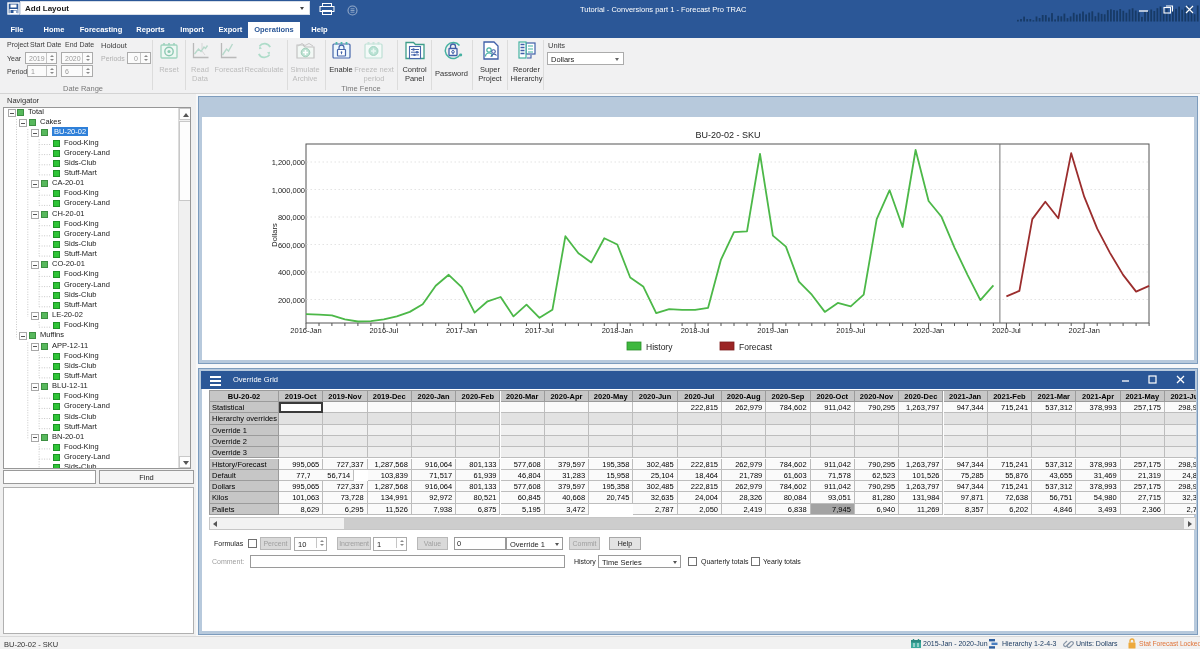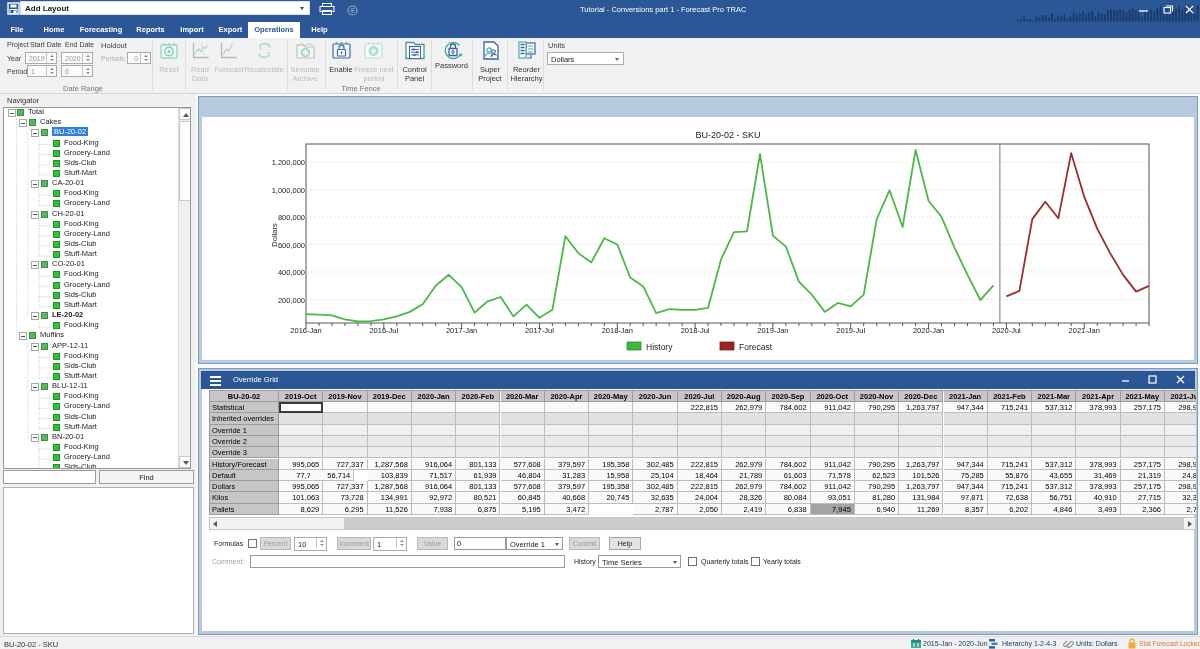--- a/index.html
+++ b/index.html
@@ -264,21 +264,21 @@
   </svg>
   <div class="btext" style="left:399px;top:28px;width:31px">Control<br>Panel</div>
 
   <svg class="abs" style="left:443px;top:3px" width="20" height="19" viewBox="0 0 20 19">
     <path d="M16.5 4.5 A8 8 0 1 0 17.5 13" stroke="#45b1a1" stroke-width="1.5" fill="none"></path>
     <circle cx="17.8" cy="14" r="1.4" fill="#45b1a1"></circle>
     <rect x="6" y="7.5" width="8" height="7" rx="0.5" fill="#fff" stroke="#3f5fa8" stroke-width="1.3"></rect>
     <path d="M7.5 7.5 v-2 a2.5 2.5 0 0 1 5 0 v2" fill="none" stroke="#3f5fa8" stroke-width="1.3"></path>
     <path d="M10 9.5 a1.3 1.3 0 0 1 0 2.6 a1.3 1.3 0 0 1 0 -2.6 M10 11.5 v1.8" stroke="#3f5fa8" stroke-width="1" fill="none"></path>
   </svg>
-  <div class="btext" style="left:433px;top:24px;width:37px">Password</div>
+  <div class="btext" style="left:433px;top:32px;width:37px">Password</div>
 
   <svg class="abs" style="left:482px;top:3px" width="18" height="19" viewBox="0 0 18 19">
     <path d="M2 1 h10 l4 4 v13 H2 z" fill="#fff" stroke="#3f5fa8" stroke-width="1.3"></path>
     <circle cx="7" cy="9" r="2.2" fill="none" stroke="#45b1a1" stroke-width="1.2"></circle>
     <path d="M3.5 15.5 a3.5 3.5 0 0 1 7 0" fill="none" stroke="#45b1a1" stroke-width="1.2"></path>
     <circle cx="11.5" cy="10.5" r="1.8" fill="none" stroke="#3f5fa8" stroke-width="1.1"></circle>
     <path d="M9 16 a3 3 0 0 1 5.5-1.5" fill="none" stroke="#3f5fa8" stroke-width="1.1"></path>
   </svg>
   <div class="btext" style="left:475px;top:28px;width:30px">Super<br>Project</div>
 
@@ -421,21 +421,21 @@
         <span class="tico" style="left:49px;top:0px;"></span>
         <span style="position:absolute;left:60px;top:-2px;">Sids-Club</span>
       </div>
 <div class="trow" style="left:0;top:193.8px;width:174px;">
         <span class="tico" style="left:49px;top:0px;"></span>
         <span style="position:absolute;left:60px;top:-2px;">Stuff-Mart</span>
       </div>
 <div class="trow" style="left:0;top:204.0px;width:174px;">
         <span class="texp" style="left:27px;top:0px;"></span>
         <span class="tico grp" style="left:37px;top:0px;"></span>
-        <span style="position:absolute;left:48px;top:-2px;font-weight:bold;">LE-20-02</span>
+        <span style="position:absolute;left:48px;top:-2px;">LE-20-02</span>
       </div>
 <div class="trow" style="left:0;top:214.2px;width:174px;">
         <span class="tico" style="left:49px;top:0px;"></span>
         <span style="position:absolute;left:60px;top:-2px;">Food-King</span>
       </div>
 <div class="trow" style="left:0;top:224.3px;width:174px;">
         <span class="texp" style="left:15px;top:0px;"></span>
         <span class="tico grp" style="left:25px;top:0px;"></span>
         <span style="position:absolute;left:36px;top:-2px;">Muffins</span>
       </div>
@@ -609,21 +609,21 @@
 <div class="gc gd" style="left:556.3px;top:11.0px;width:44.3px;height:11.3px;line-height:11.3px;background:#fafafa;">784,602</div>
 <div class="gc gd" style="left:600.6px;top:11.0px;width:44.3px;height:11.3px;line-height:11.3px;background:#fafafa;">911,042</div>
 <div class="gc gd" style="left:644.9px;top:11.0px;width:44.3px;height:11.3px;line-height:11.3px;background:#fafafa;">790,295</div>
 <div class="gc gd" style="left:689.2px;top:11.0px;width:44.3px;height:11.3px;line-height:11.3px;background:#fafafa;">1,263,797</div>
 <div class="gc gd" style="left:733.5px;top:11.0px;width:44.3px;height:11.3px;line-height:11.3px;background:#fafafa;">947,344</div>
 <div class="gc gd" style="left:777.8px;top:11.0px;width:44.3px;height:11.3px;line-height:11.3px;background:#fafafa;">715,241</div>
 <div class="gc gd" style="left:822.1px;top:11.0px;width:44.3px;height:11.3px;line-height:11.3px;background:#fafafa;">537,312</div>
 <div class="gc gd" style="left:866.4px;top:11.0px;width:44.3px;height:11.3px;line-height:11.3px;background:#fafafa;">378,993</div>
 <div class="gc gd" style="left:910.7px;top:11.0px;width:44.3px;height:11.3px;line-height:11.3px;background:#fafafa;">257,175</div>
 <div class="gc gd" style="left:955.0px;top:11.0px;width:44.3px;height:11.3px;line-height:11.3px;background:#fafafa;">298,955</div>
-<div class="gc gl" style="left:0;top:22.3px;width:69.0px;height:11.3px;line-height:11.3px;">Inherited overrides</div>
+<div class="gc gl" style="left:0;top:22.3px;width:69.0px;height:11.3px;line-height:11.3px;">Hierarchy overrides</div>
 <div class="gc gd" style="left:69.0px;top:22.3px;width:44.3px;height:11.3px;line-height:11.3px;background:#e2e2e2;"></div>
 <div class="gc gd" style="left:113.3px;top:22.3px;width:44.3px;height:11.3px;line-height:11.3px;background:#e2e2e2;"></div>
 <div class="gc gd" style="left:157.6px;top:22.3px;width:44.3px;height:11.3px;line-height:11.3px;background:#e2e2e2;"></div>
 <div class="gc gd" style="left:201.9px;top:22.3px;width:44.3px;height:11.3px;line-height:11.3px;background:#e2e2e2;"></div>
 <div class="gc gd" style="left:246.2px;top:22.3px;width:44.3px;height:11.3px;line-height:11.3px;background:#e2e2e2;"></div>
 <div class="gc gd" style="left:290.5px;top:22.3px;width:44.3px;height:11.3px;line-height:11.3px;background:#e2e2e2;"></div>
 <div class="gc gd" style="left:334.8px;top:22.3px;width:44.3px;height:11.3px;line-height:11.3px;background:#e2e2e2;"></div>
 <div class="gc gd" style="left:379.1px;top:22.3px;width:44.3px;height:11.3px;line-height:11.3px;background:#e2e2e2;"></div>
 <div class="gc gd" style="left:423.4px;top:22.3px;width:44.3px;height:11.3px;line-height:11.3px;background:#e2e2e2;"></div>
 <div class="gc gd" style="left:467.7px;top:22.3px;width:44.3px;height:11.3px;line-height:11.3px;background:#e2e2e2;"></div>
@@ -782,21 +782,21 @@
 <div class="gc gd" style="left:423.4px;top:101.4px;width:44.3px;height:11.3px;line-height:11.3px;background:#fafafa;">32,635</div>
 <div class="gc gd" style="left:467.7px;top:101.4px;width:44.3px;height:11.3px;line-height:11.3px;background:#fafafa;">24,004</div>
 <div class="gc gd" style="left:512.0px;top:101.4px;width:44.3px;height:11.3px;line-height:11.3px;background:#fafafa;">28,326</div>
 <div class="gc gd" style="left:556.3px;top:101.4px;width:44.3px;height:11.3px;line-height:11.3px;background:#fafafa;">80,084</div>
 <div class="gc gd" style="left:600.6px;top:101.4px;width:44.3px;height:11.3px;line-height:11.3px;background:#fafafa;">93,051</div>
 <div class="gc gd" style="left:644.9px;top:101.4px;width:44.3px;height:11.3px;line-height:11.3px;background:#fafafa;">81,280</div>
 <div class="gc gd" style="left:689.2px;top:101.4px;width:44.3px;height:11.3px;line-height:11.3px;background:#fafafa;">131,984</div>
 <div class="gc gd" style="left:733.5px;top:101.4px;width:44.3px;height:11.3px;line-height:11.3px;background:#fafafa;">97,871</div>
 <div class="gc gd" style="left:777.8px;top:101.4px;width:44.3px;height:11.3px;line-height:11.3px;background:#fafafa;">72,638</div>
 <div class="gc gd" style="left:822.1px;top:101.4px;width:44.3px;height:11.3px;line-height:11.3px;background:#fafafa;">56,751</div>
-<div class="gc gd" style="left:866.4px;top:101.4px;width:44.3px;height:11.3px;line-height:11.3px;background:#fafafa;">40,910</div>
+<div class="gc gd" style="left:866.4px;top:101.4px;width:44.3px;height:11.3px;line-height:11.3px;background:#fafafa;">54,980</div>
 <div class="gc gd" style="left:910.7px;top:101.4px;width:44.3px;height:11.3px;line-height:11.3px;background:#fafafa;">27,715</div>
 <div class="gc gd" style="left:955.0px;top:101.4px;width:44.3px;height:11.3px;line-height:11.3px;background:#fafafa;">32,355</div>
 <div class="gc gl" style="left:0;top:112.7px;width:69.0px;height:11.3px;line-height:11.3px;">Pallets</div>
 <div class="gc gd" style="left:69.0px;top:112.7px;width:44.3px;height:11.3px;line-height:11.3px;background:#fafafa;">8,629</div>
 <div class="gc gd" style="left:113.3px;top:112.7px;width:44.3px;height:11.3px;line-height:11.3px;background:#fafafa;">6,295</div>
 <div class="gc gd" style="left:157.6px;top:112.7px;width:44.3px;height:11.3px;line-height:11.3px;background:#fafafa;">11,526</div>
 <div class="gc gd" style="left:201.9px;top:112.7px;width:44.3px;height:11.3px;line-height:11.3px;background:#fafafa;">7,938</div>
 <div class="gc gd" style="left:246.2px;top:112.7px;width:44.3px;height:11.3px;line-height:11.3px;background:#fafafa;">6,875</div>
 <div class="gc gd" style="left:290.5px;top:112.7px;width:44.3px;height:11.3px;line-height:11.3px;background:#fafafa;">5,195</div>
 <div class="gc gd" style="left:334.8px;top:112.7px;width:44.3px;height:11.3px;line-height:11.3px;background:#fafafa;">3,472</div>

